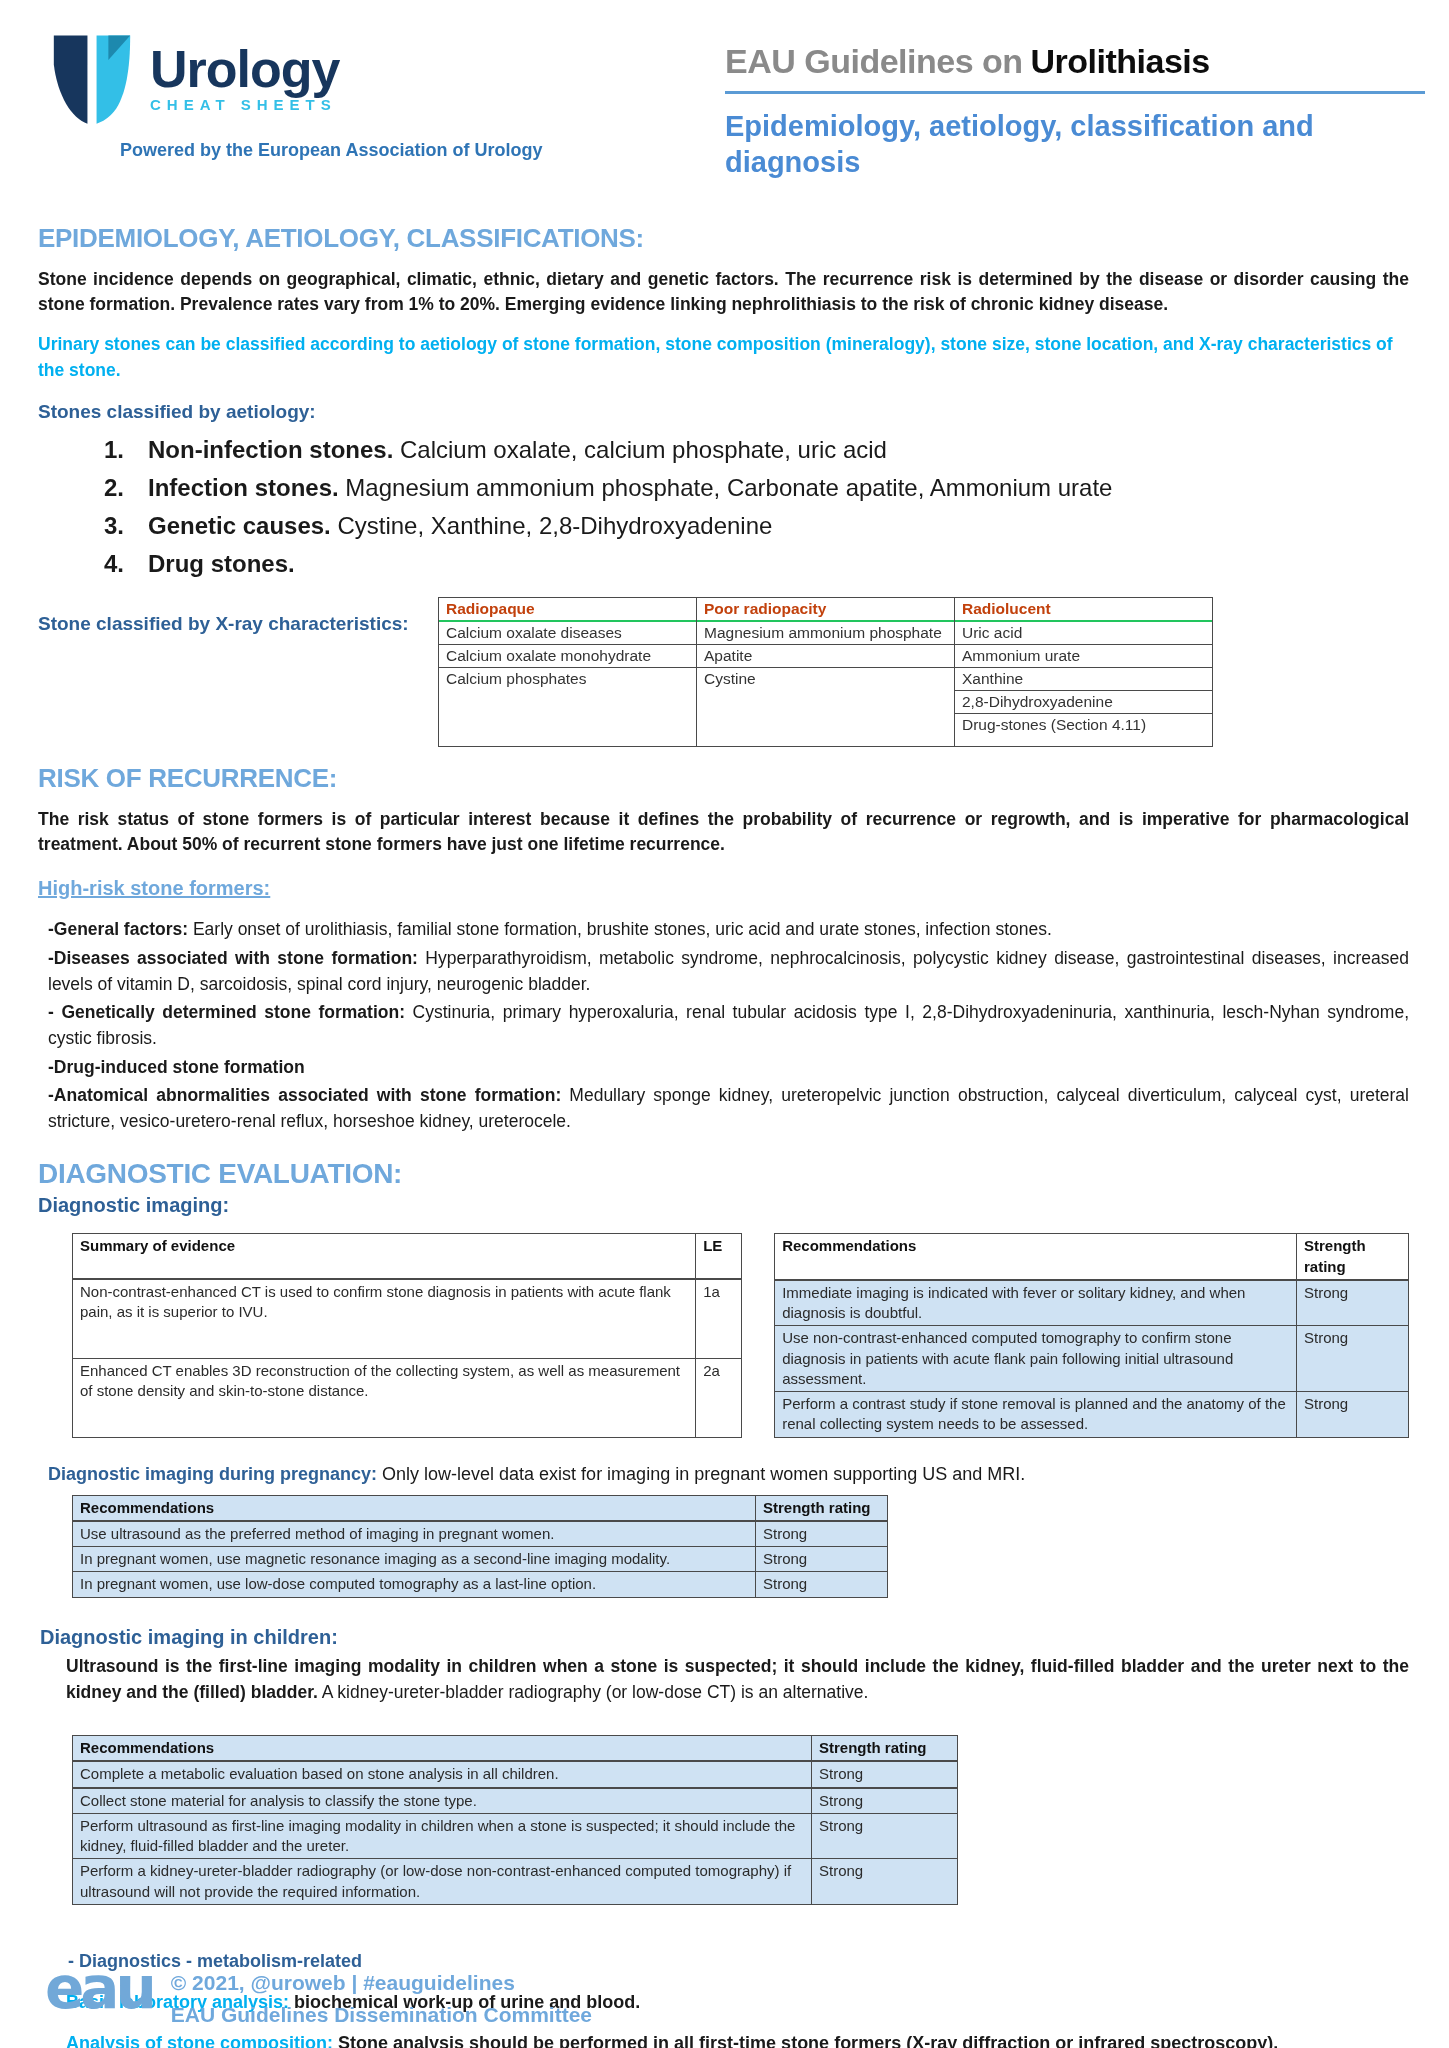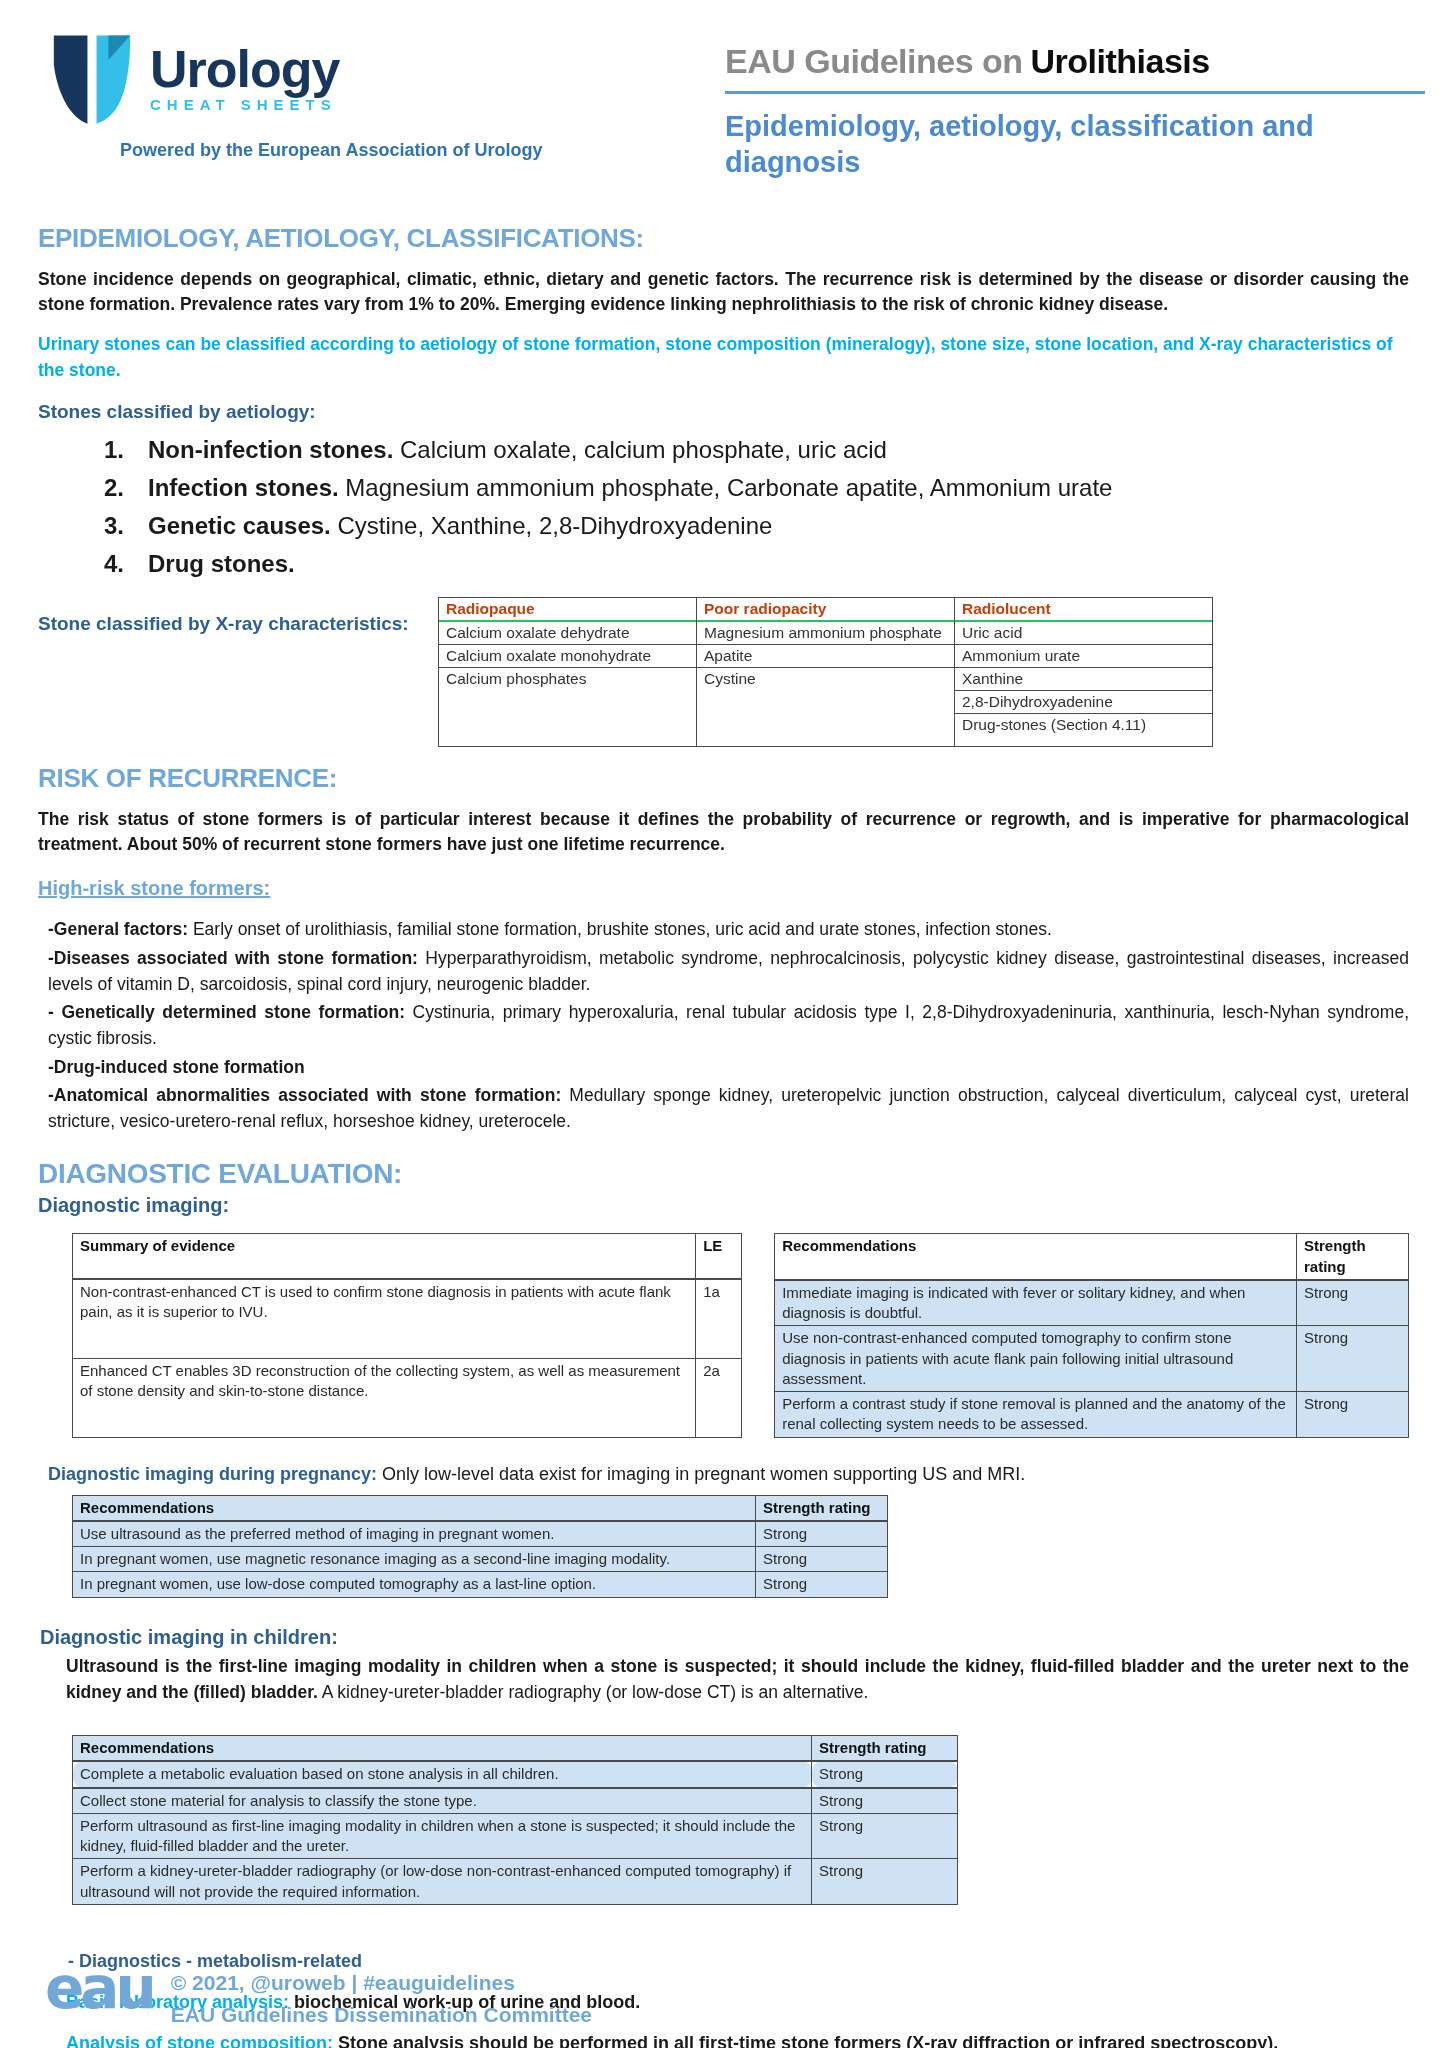--- a/index.html
+++ b/index.html
@@ -66,21 +66,21 @@
   .tbl-rec th { background:#ffffff; }
   .tbl-blue th, .tbl-blue td { background:#cfe2f3; }
   .preg-line { margin-top:26px; margin-left:10px; font-size:18px; }
   .lbl-dark { font-weight:bold; color:#2e6096; }
   .tbl-preg { width:816px; margin:10px 0 0 34px; }
   .tbl-preg .sr { width:132px; }
   .child-head { margin-top:28px; margin-left:2px; }
   .child-para { font-size:17.5px; margin:4px 0 0 28px; text-align:justify; line-height:1.5; }
   .tbl-child { width:886px; margin:30px 0 0 34px; }
   .tbl-child .sr { width:146px; }
-  .tbl-child tr.group td { border-bottom-width:2px;border-radius:10px; }
+  .tbl-child tr.group td { border-bottom-width:2px; }
   .metab { font-size:18px; font-weight:bold; color:#2e6096; margin:46px 0 0 30px; }
   .lab-line { font-size:18px; margin:20px 0 0 28px; font-weight:bold; }
   .lbl-cyan { color:#00b0f0; }
   
   .footer { position:absolute; left:45px; bottom:16px; display:flex; align-items:flex-start; }
   .eau-logo { font-size:58px; font-weight:bold; color:#71a8d8; letter-spacing:-4px; line-height:0.8; margin-right:18px; font-family:"DejaVu Sans", sans-serif; }
   .footer-lines { padding-top:2px; }
   .footer-l1, .footer-l2 { font-size:21px; font-weight:bold; color:#6fa8dc; line-height:1.55; }
 </style>
 </head>
@@ -125,21 +125,21 @@
       <li><span class="num">3.</span><span class="li-bold">Genetic causes.</span><span> Cystine, Xanthine, 2,8-Dihydroxyadenine</span></li>
       <li><span class="num">4.</span><span class="li-bold">Drug stones.</span><span></span></li>
     </ol>
 
 
     <div class="xray-row">
       <div class="xray-label">Stone classified by X-ray characteristics:</div>
       <div class="xtbl">
         <div class="xcol">
           <div class="xhead">Radiopaque</div>
-          <div class="xcell">Calcium oxalate dehydrate</div>
+          <div class="xcell">Calcium oxalate diseases</div>
           <div class="xcell">Calcium oxalate monohydrate</div>
           <div class="xcell last">Calcium phosphates</div>
         </div>
         <div class="xcol">
           <div class="xhead">Poor radiopacity</div>
           <div class="xcell">Magnesium ammonium phosphate</div>
           <div class="xcell">Apatite</div>
           <div class="xcell last">Cystine</div>
         </div>
         <div class="xcol">

